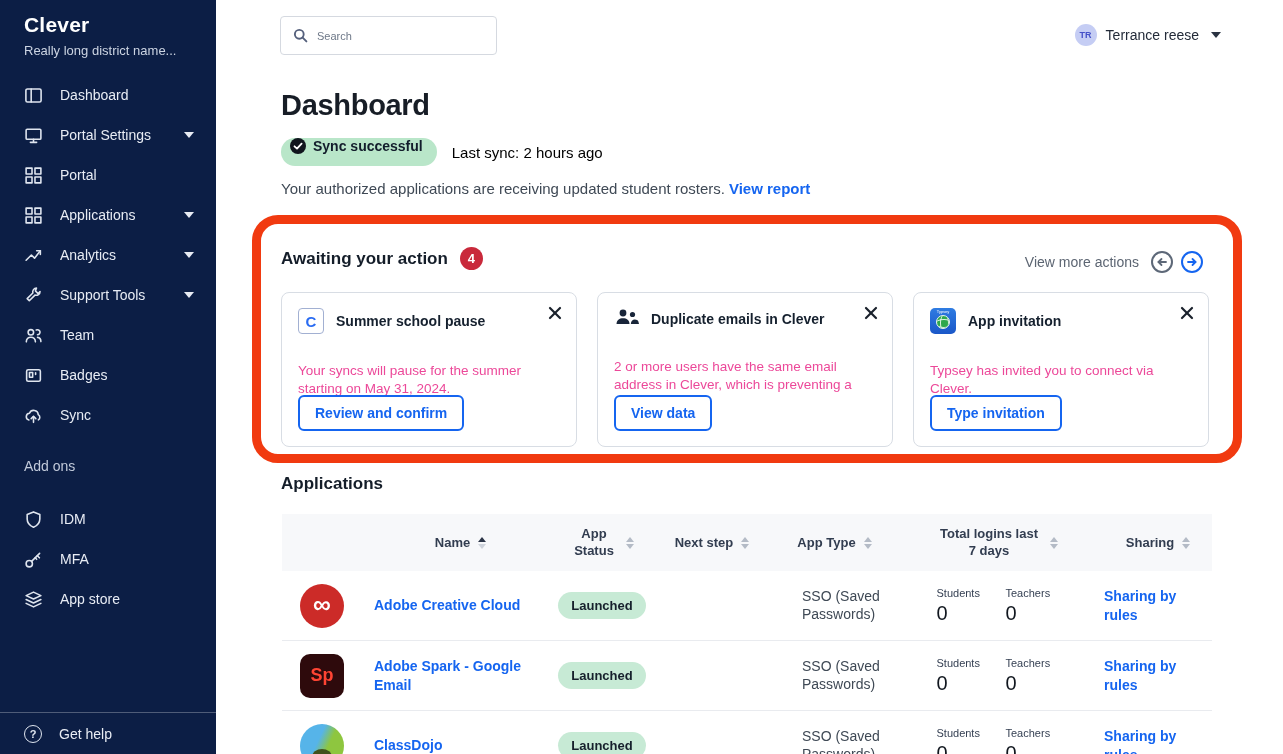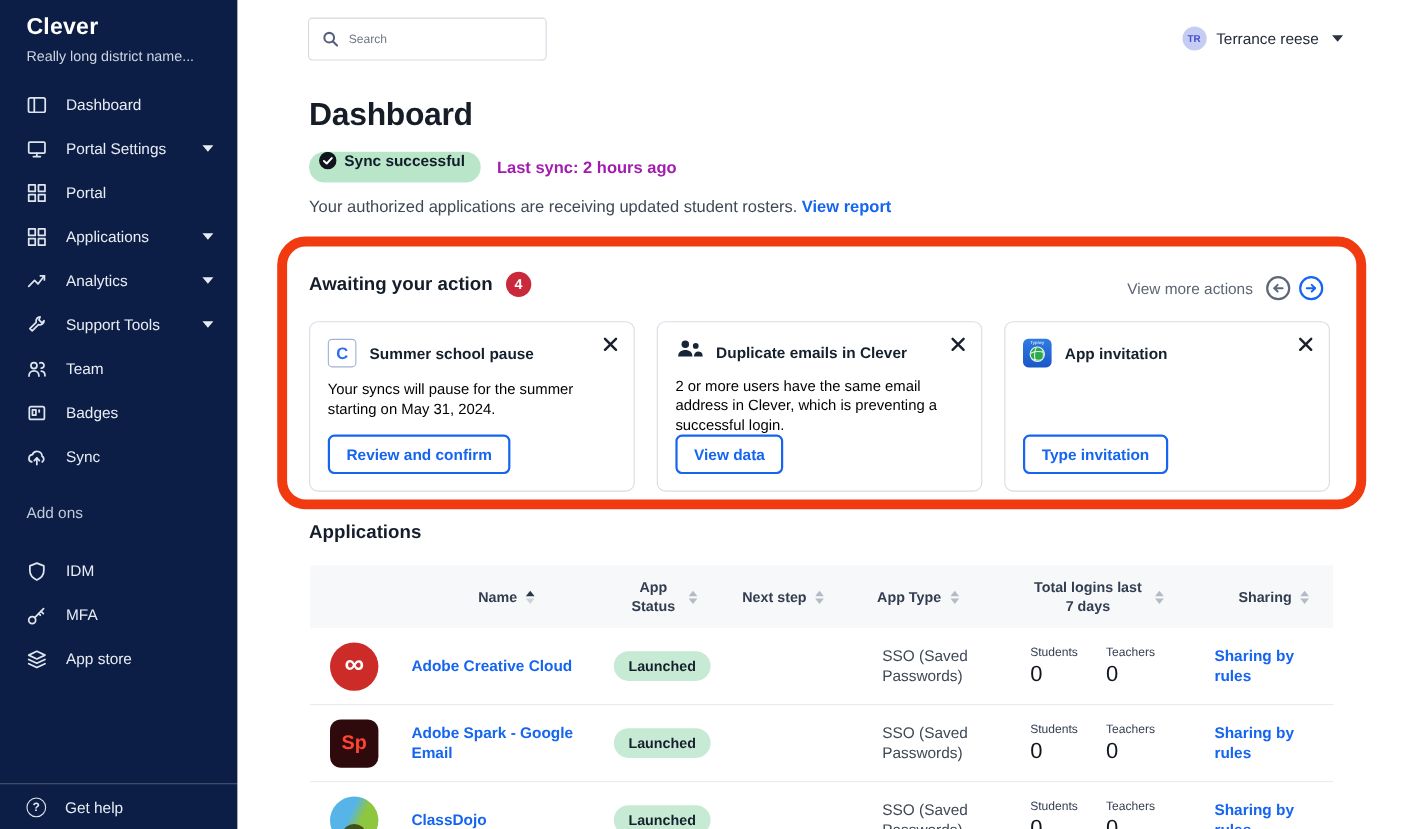--- a/index.html
+++ b/index.html
@@ -48,21 +48,21 @@
   .user-caret { width:0; height:0; border-left:5px solid transparent; border-right:5px solid transparent;
     border-top:6px solid #2a3342; margin-left:3px; }
 
   .page-title { position:absolute; left:65px; top:89px; font-size:29px; font-weight:bold;
     color:#171d26; letter-spacing:-.3px; }
 
   .sync-row { position:absolute; left:65px; top:138px; display:flex; align-items:center; gap:15px; }
   .sync-pill { background:#b9e6c9; border-radius:15px; height:28px; display:flex; align-items:flex-start;
     gap:7px; padding:0 14px 0 9px; font-size:14px; font-weight:bold; color:#121d2b; }
   .sync-pill svg { width:16px; height:16px; }
-  .last-sync { font-size:15px; color:#a21caf;font-weight:bold; }
+  .last-sync { font-size:15px; color:#000000; }
 
   .desc { position:absolute; left:65px; top:180px; font-size:15px; color:#3f4955; }
   .desc a { color:#1565f0; font-weight:bold; text-decoration:none; margin-left:4px; }
 
   .annotation-box { position:absolute; left:36px; top:215px; width:990px; height:248px;
     border:9px solid #f13a10; border-radius:26px; pointer-events:none; z-index:9; }
 
   .awaiting-head { position:absolute; left:65px; top:247px; display:flex; align-items:center; gap:12px; }
   .awaiting-title { font-size:17px; font-weight:bold; color:#141d29; }
   .count-badge { width:23px; height:23px; border-radius:50%; background:#c9293b; color:#fff;
@@ -75,21 +75,21 @@
   .circle-btn.prev { border-color:#5d6878; } .circle-btn.prev svg { stroke:#5d6878; }
   .circle-btn.next { border-color:#1565f0; } .circle-btn.next svg { stroke:#1565f0; }
 
   .cards { position:absolute; left:65px; top:292px; display:flex; gap:20px; }
   .card { width:296px; height:155px; border:1px solid #d8dde4; border-radius:8px; background:#fff;
     padding:15px 16px; position:relative; }
   .card-head { display:flex; align-items:center; gap:12px; }
   .card-title { font-size:14px; font-weight:bold; color:#15202e; }
   .card-close { position:absolute; top:13px; right:14px; width:14px; height:14px; cursor:pointer; }
   .card-close svg { width:14px; height:14px; stroke:#1a212c; stroke-width:2.2; stroke-linecap:round; }
-  .card-body { margin-top:11px; font-size:13.5px; color:#000000; line-height:1.33; max-width:252px; }
+  .card-body { margin-top:28px; font-size:13.5px; color:#ec4899; line-height:1.33; max-width:252px; }
   .card-btn { position:absolute; left:16px; bottom:15px; border:2px solid #1565f0; border-radius:6px;
     background:#fff; color:#1565f0; font-size:14px; font-weight:bold; padding:8px 15px; cursor:pointer;
     font-family:"Liberation Sans", sans-serif; }
   .clever-c { width:26px; height:26px; border:1px solid #a2b0d2; border-radius:4px; display:flex;
     align-items:center; justify-content:center; font-size:15px; font-weight:bold; color:#2a6cf2; background:#fff; }
   .users-ico svg { width:25px; height:18px; fill:#182539; }
   .typsey-ico { width:26px; height:26px; border-radius:5px;
     background:linear-gradient(#2f7ce2,#1a57c8); display:flex; flex-direction:column;
     align-items:center; justify-content:flex-start; padding-top:2px; gap:1px; }
   .typsey-label { font-size:4px; color:#fff; line-height:4px; }
@@ -374,20 +374,21 @@
         <span class="typsey-ico">
           <span class="typsey-label">Typsey</span>
           <span class="typsey-globe"></span>
         </span>
         <span class="card-title">App invitation</span>
       </div>
       <span class="card-close"><svg viewBox="0 0 14 14">
             <line x1="2" y1="2" x2="12" y2="12"></line>
             <line x1="12" y1="2" x2="2" y2="12"></line>
           </svg></span>
+      <div class="card-body">Typsey has invited you to connect via Clever.</div>
       <button class="card-btn">Type invitation</button>
     </div>
   </div>
 
   <h2 class="apps-title">Applications</h2>
 
   <div class="table">
     <div class="t-head">
       <div class="c-icon"></div>
       <div class="c-name">

